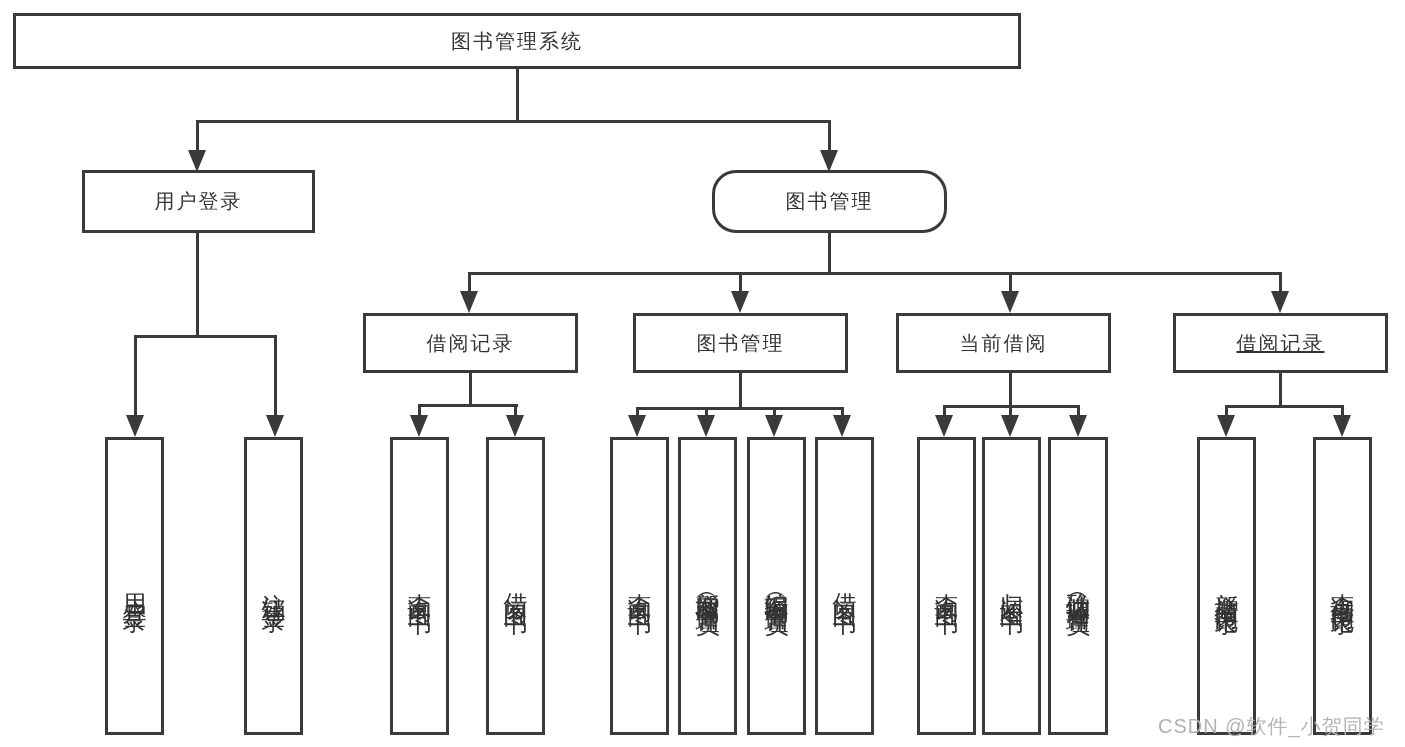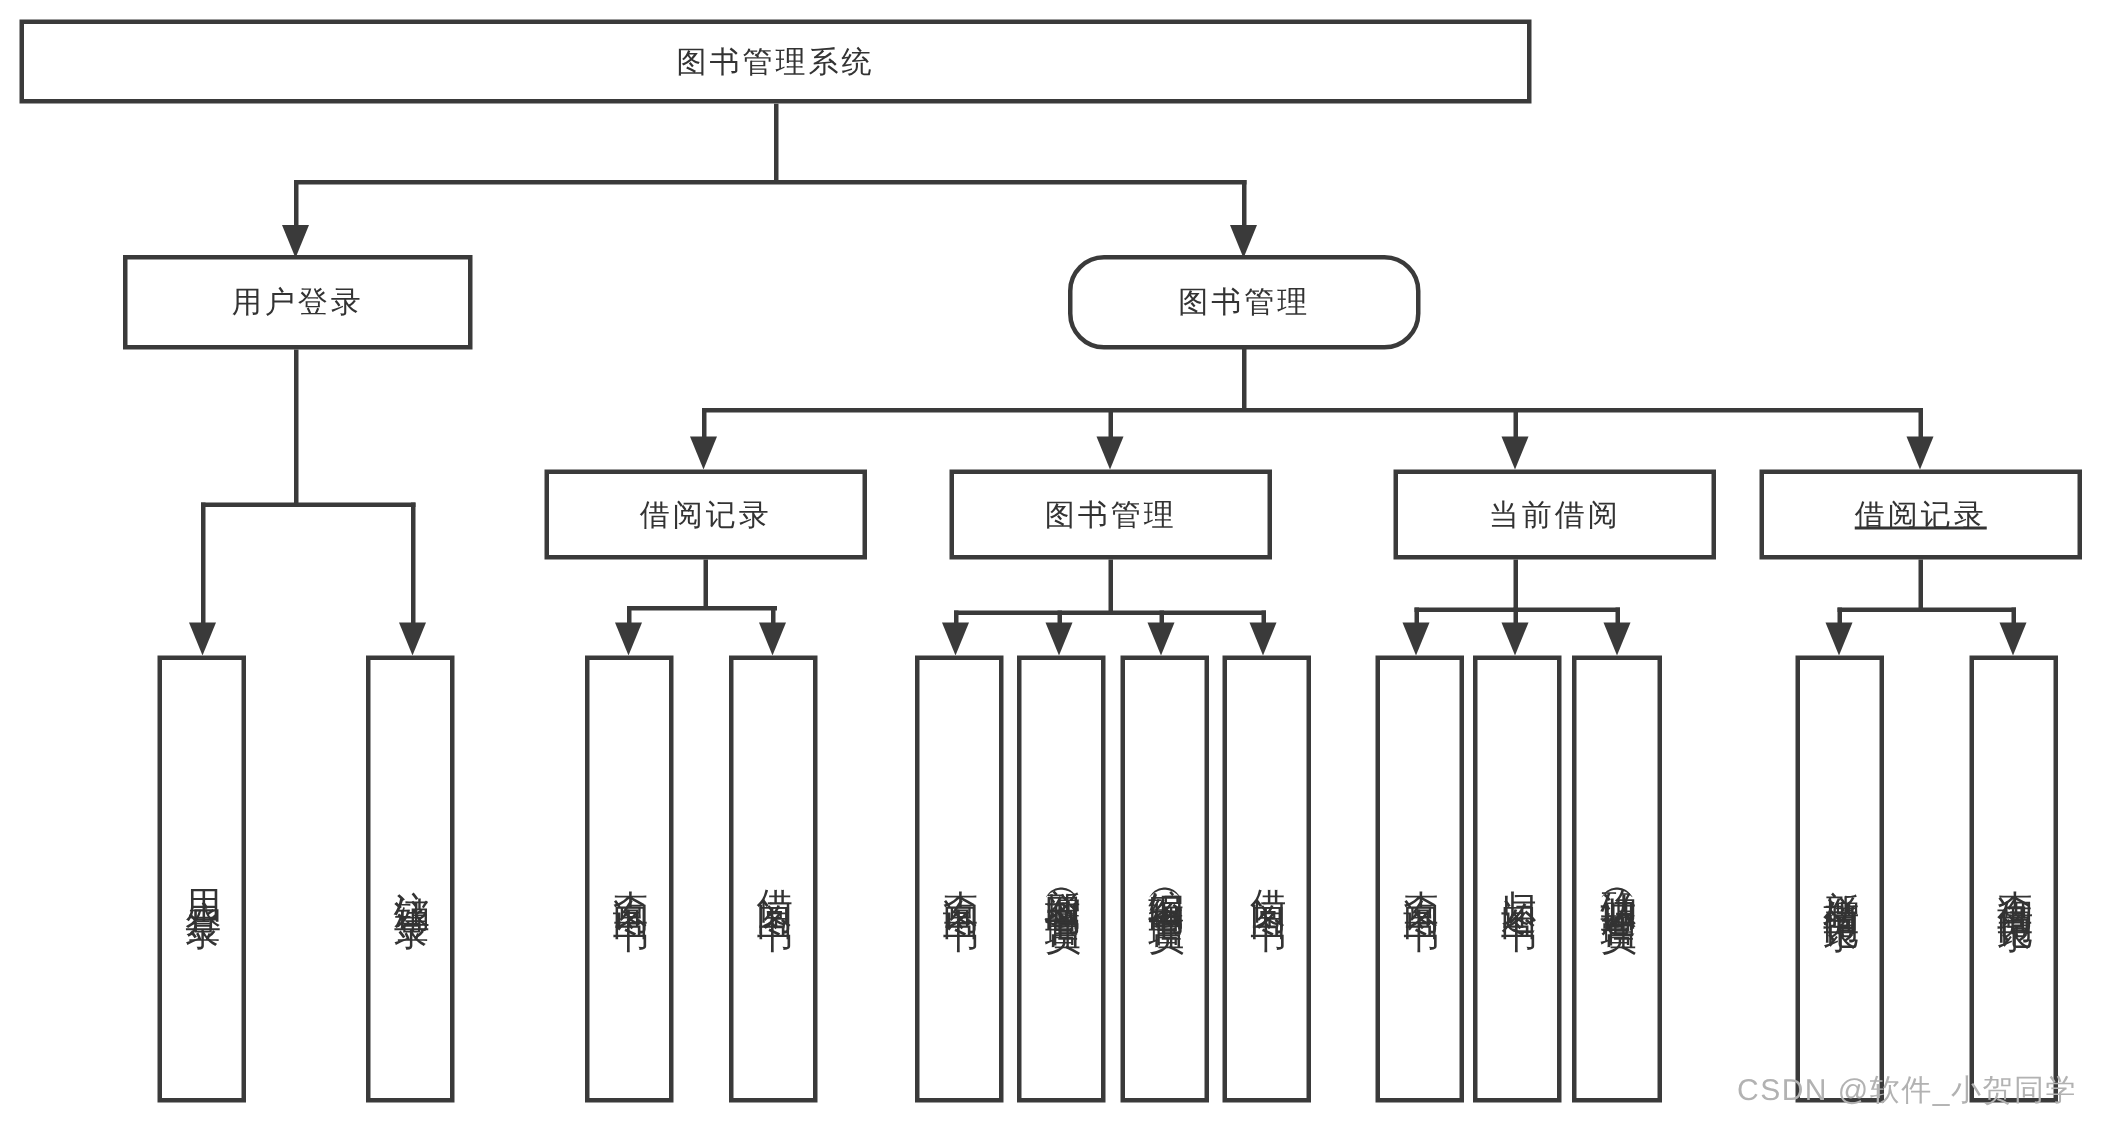--- a/index.html
+++ b/index.html
@@ -140,21 +140,21 @@
   <div class="box" style="left:13px; top:13px; width:1008px; height:56px;">图书管理系统</div>
 
   <div class="box" style="left:82px; top:170px; width:233px; height:63px;">用户登录</div>
 
   <div class="box" style="left:712px; top:170px; width:235px; height:63px;border-radius:24px;">图书管理</div>
 
   <div class="box" style="left:363px; top:313px; width:215px; height:60px;">借阅记录</div>
 
   <div class="box" style="left:633px; top:313px; width:215px; height:60px;">图书管理</div>
 
-  <div class="box" style="left:929px; top:313px; width:215px; height:60px;">当前借阅</div>
+  <div class="box" style="left:896px; top:313px; width:215px; height:60px;">当前借阅</div>
 
   <div class="box" style="left:1173px; top:313px; width:215px; height:60px;text-decoration:underline;">借阅记录</div>
 
   <div class="vbox" style="left:105px; top:437px; width:59px; height:298px;">
     <span class="vtext">用户登录</span>
   </div>
 
   <div class="vbox" style="left:244px; top:437px; width:59px; height:298px;">
     <span class="vtext">注销登录</span>
   </div>

